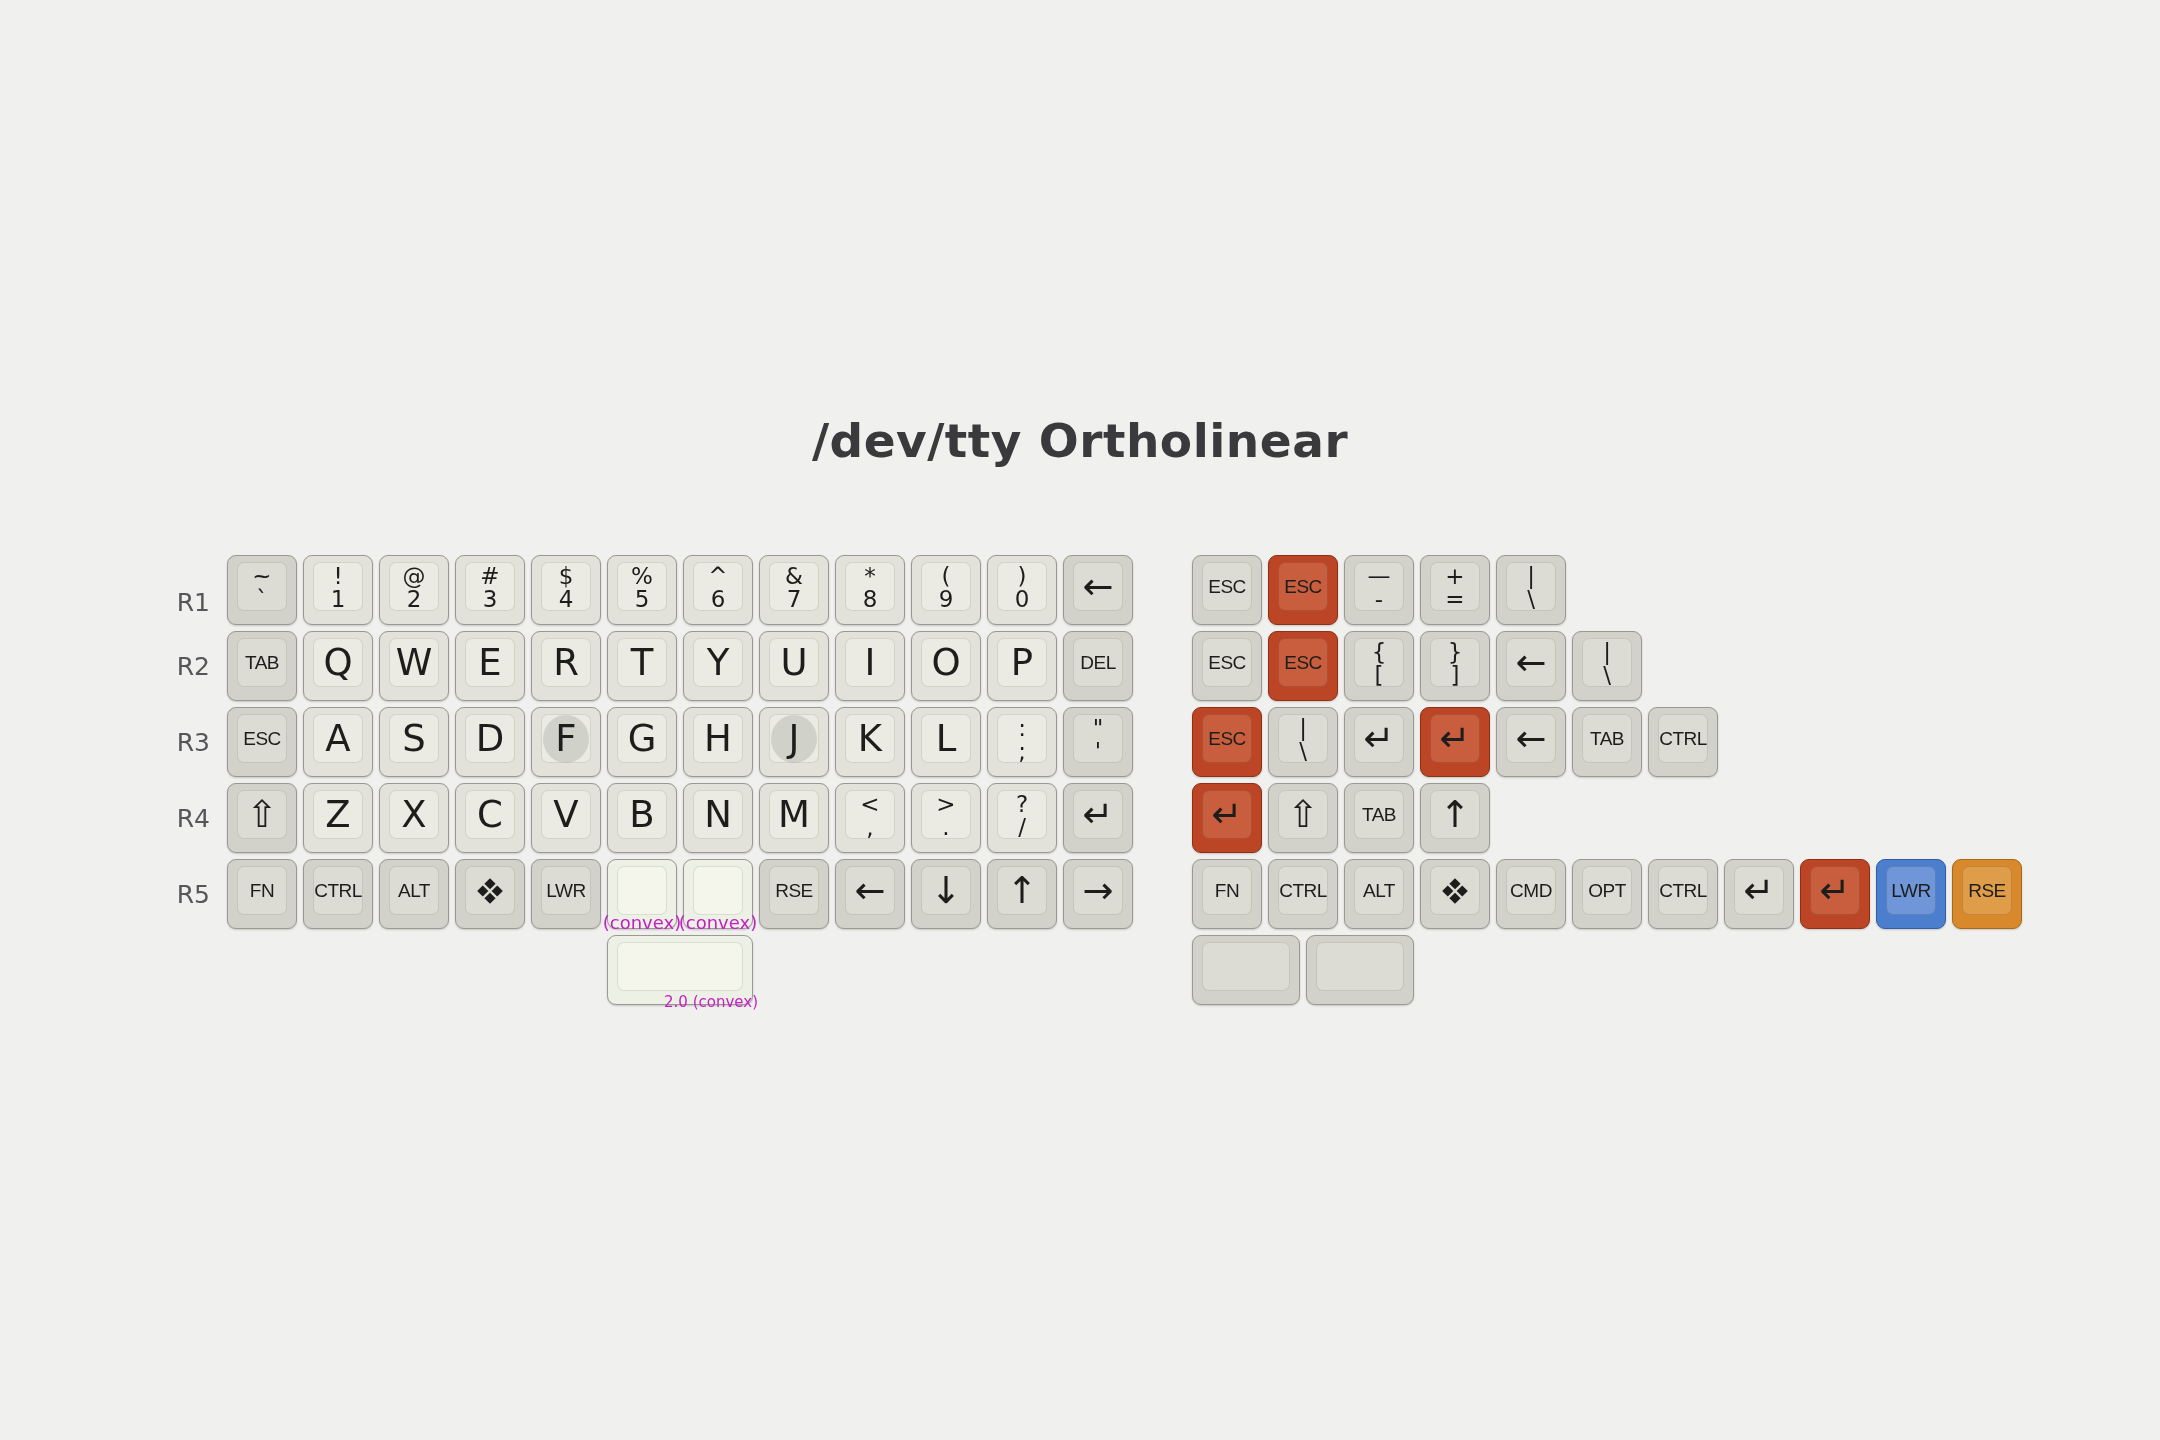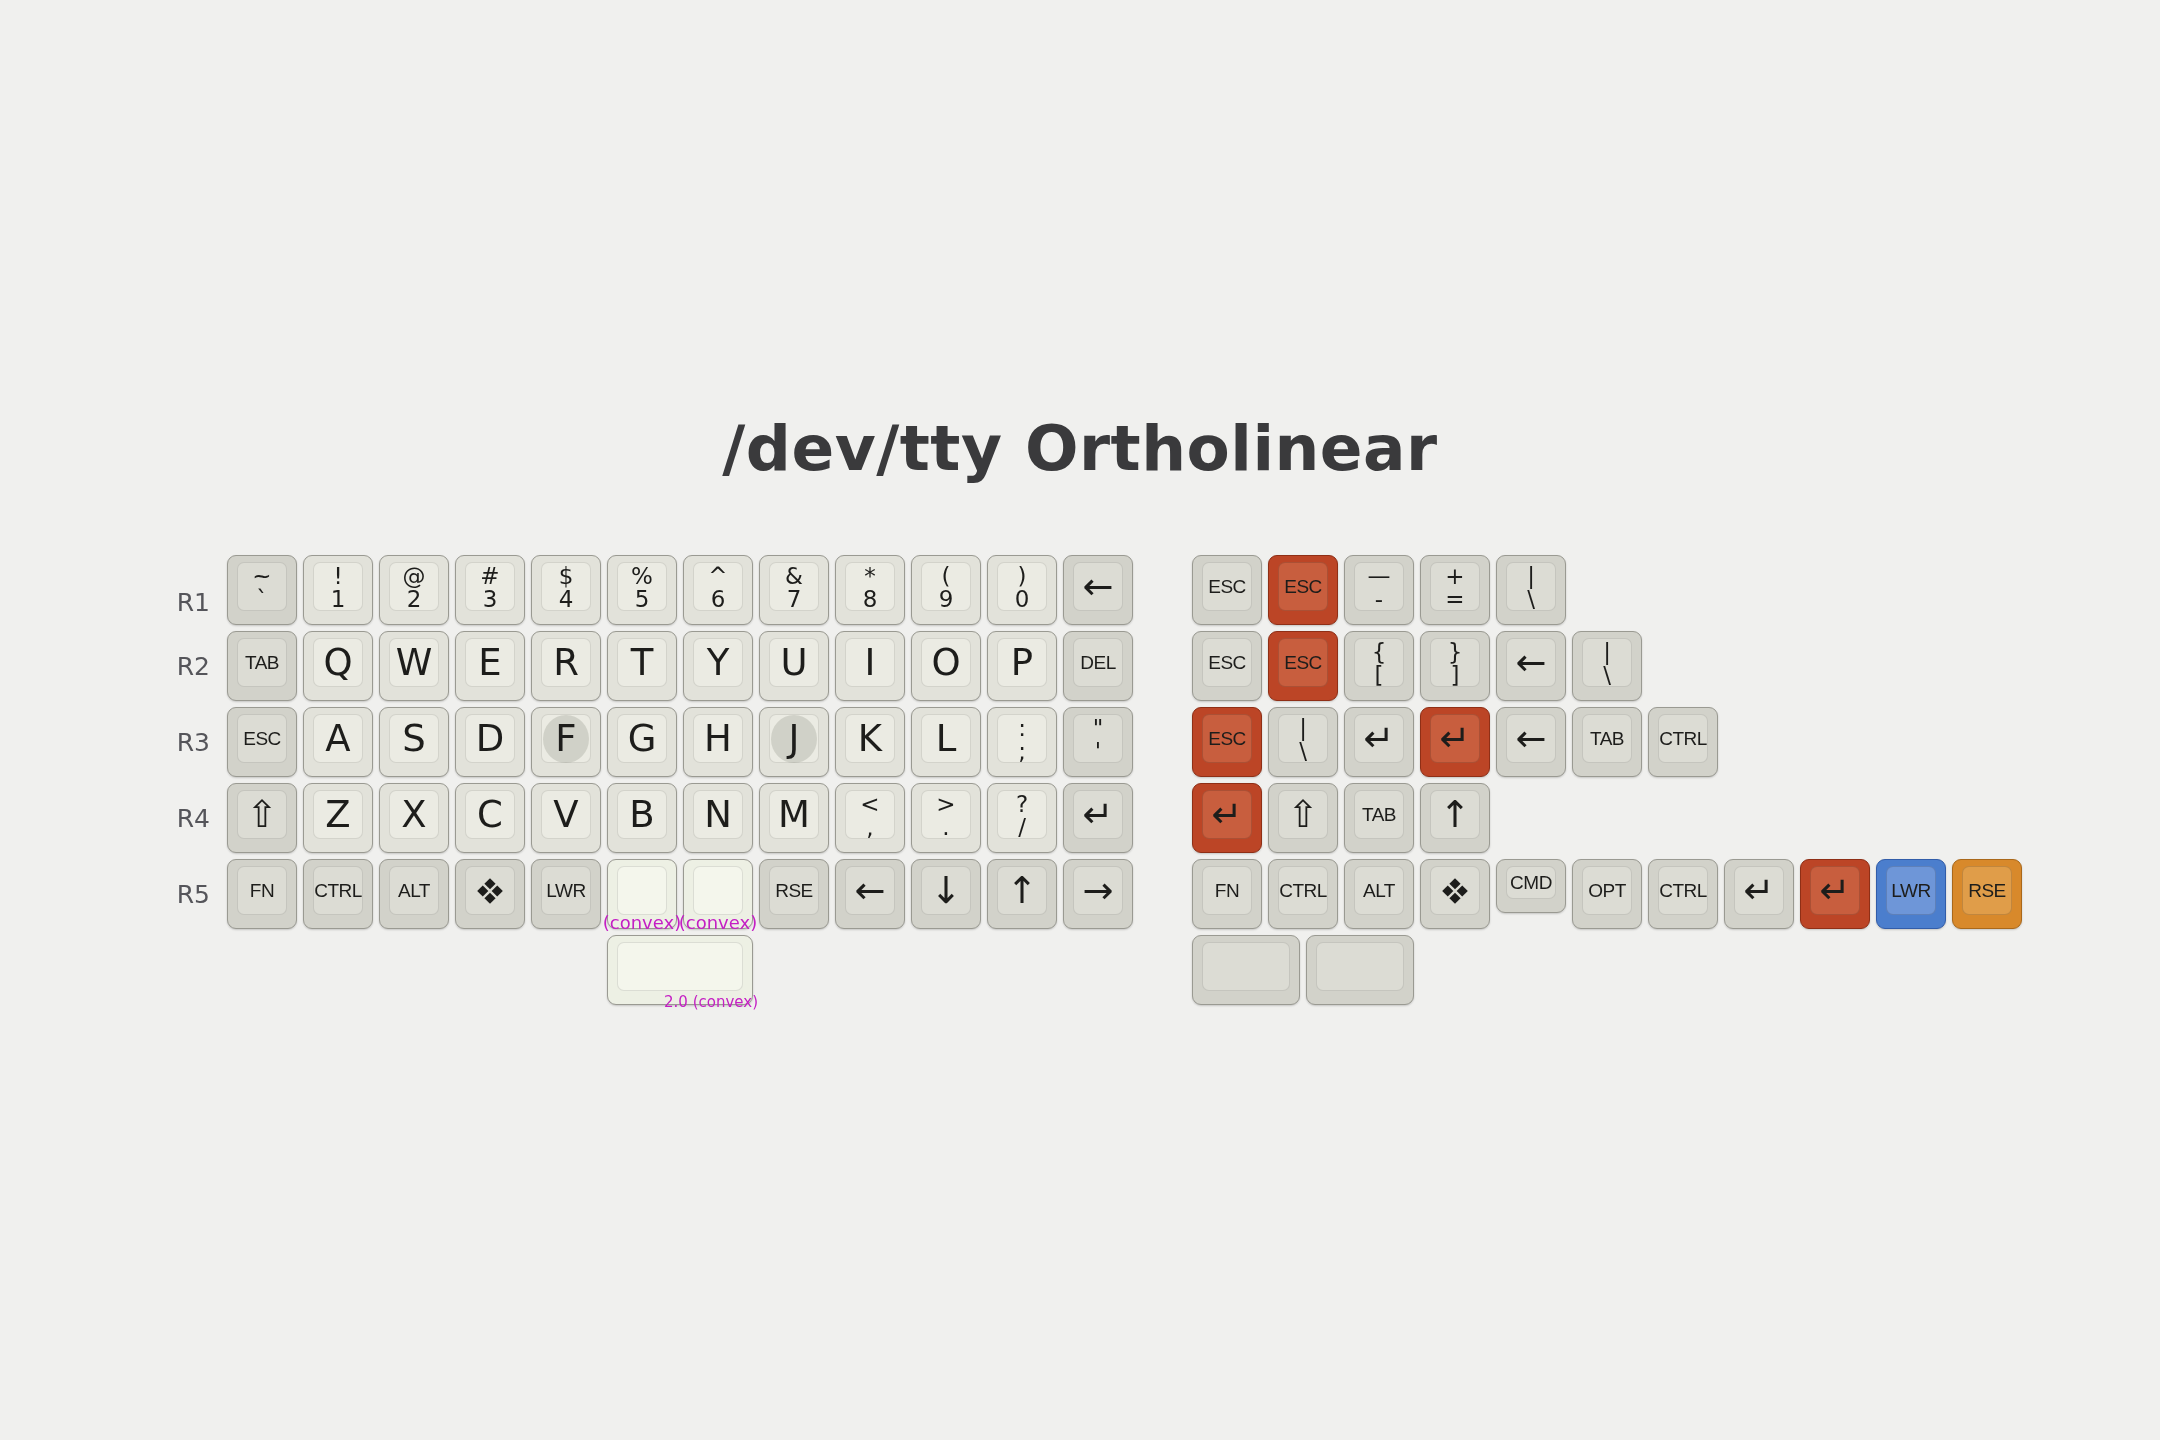--- a/index.html
+++ b/index.html
@@ -2,21 +2,21 @@
 <html><head>
 <meta charset="utf-8">
 <style>
   html,body{margin:0;padding:0;}
   .stage{
     position:relative;width:2160px;height:1440px;background:#f0f0ee;
     overflow:hidden;font-family:"DejaVu Sans",sans-serif;color:#1d1d1b;
   }
   .title{
     position:absolute;top:417px;left:0;width:2160px;text-align:center;
-    font-size:63px;font-weight:bold;color:#3a3a3c;letter-spacing:0.5px;line-height:1;
+    font-size:47px;font-weight:bold;color:#3a3a3c;letter-spacing:0.5px;line-height:1;
   }
   .row-label{
     position:absolute;left:120px;width:90px;text-align:right;
     font-size:25px;color:#55555a;line-height:1;
   }
   .rl0{top:590px}.rl1{top:654px}.rl2{top:730px}.rl3{top:806px}.rl4{top:882px}
   .board{position:absolute;}
   #left-board{left:227px;top:555px;width:910px;height:560px;}
   #right-board{left:1192px;top:555px;width:840px;height:560px;}
 
@@ -704,21 +704,21 @@
               <g fill="#1d1d1b">
                 <polygon points="0,-11 4.8,-6.2 0,-1.4 -4.8,-6.2"></polygon>
                 <polygon points="6.2,-4.8 11,0 6.2,4.8 1.4,0"></polygon>
                 <polygon points="0,1.4 4.8,6.2 0,11 -4.8,6.2"></polygon>
                 <polygon points="-6.2,-4.8 -1.4,0 -6.2,4.8 -11,0"></polygon>
               </g>
             </svg>
           </div>
         </div>
       </div>
-      <div class="key mod" style="left: 304px; top: 304px; width: 70px; height: 54px;">
+      <div class="key mod" style="left: 304px; top: 304px; width: 70px; height: 70px;">
         <div class="face">
           <div class="legends center">
             <div class="label">CMD</div>
           </div>
         </div>
       </div>
       <div class="key mod" style="left: 380px; top: 304px; width: 70px; height: 70px;">
         <div class="face">
           <div class="legends center">
             <div class="label">OPT</div>

